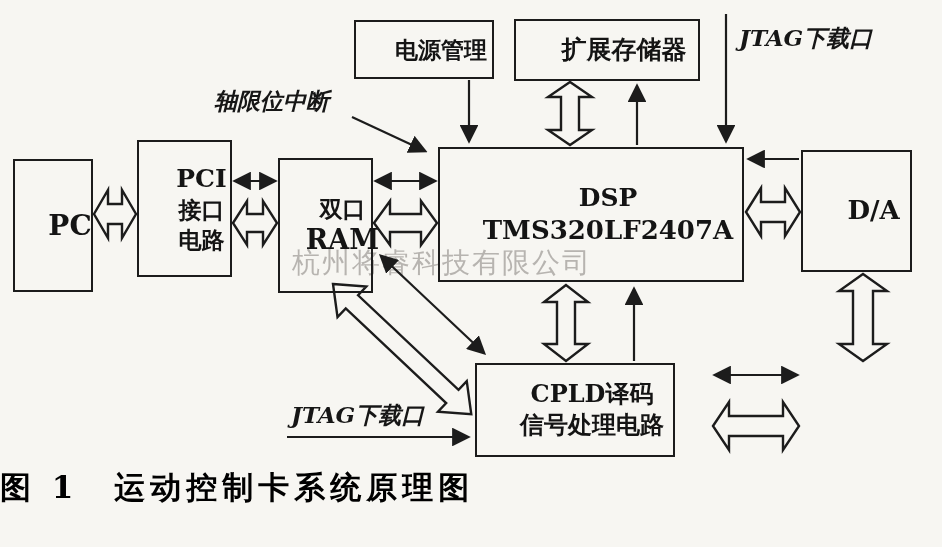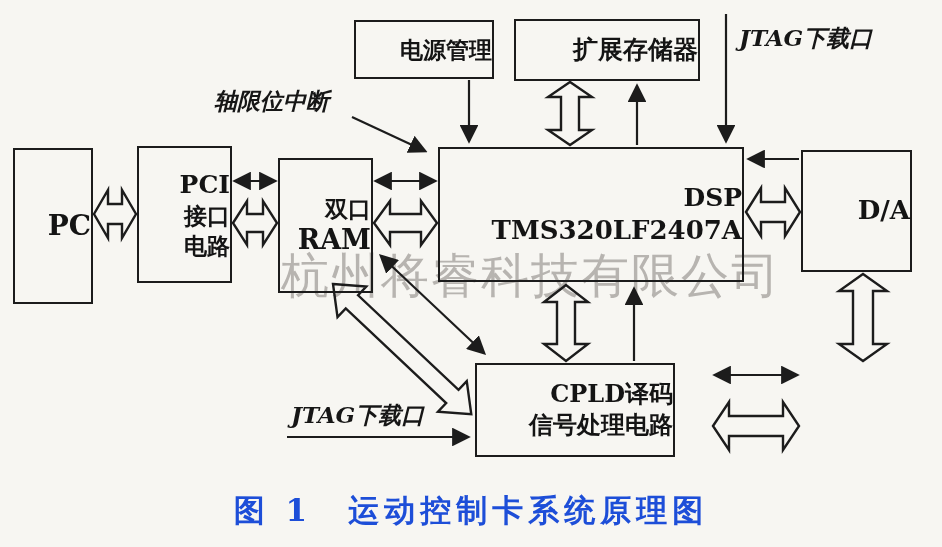--- a/index.html
+++ b/index.html
@@ -10,21 +10,21 @@
   #stage{
     position:relative;
     width:942px;height:547px;
     background:#f7f6f2;
     overflow:hidden;
   }
   .box{
     position:absolute;
     border:2.4px solid #1c1c1c;
     display:flex;flex-direction:column;
-    align-items:flex-end;justify-content:center;
+    align-items:center;justify-content:center;
     z-index:2;
     box-sizing:border-box;
     background:transparent;
     padding-left:34px;
   }
   .lbl{
     color:#141414;
     font-weight:700;
     text-align:center;
     line-height:1.28;
@@ -33,59 +33,58 @@
   .ann{
     position:absolute;
     color:#161616;
     font-weight:700;
     z-index:2;
     white-space:nowrap;
     font-style:italic;
   }
   #watermark{
     position:absolute;
-    left:281px;top:244px;
-    font-size:48px;
+    left:292px;top:244px;
+    font-size:28px;
     letter-spacing:2px;
     color:#b7b4b0;
     font-weight:400;
     z-index:1;
     white-space:nowrap;
     font-family:"DejaVu Sans","Liberation Sans",sans-serif;
   }
   #caption{
     position:absolute;
-    left:0;top:490px;width:942px;
-    text-align:center;
+    left:0;top:467px;width:942px;
     font-size:31px;
     font-weight:700;
     letter-spacing:5px;
-    color:#1d4ed8;
+    color:#000000;
     z-index:2;
   }
   svg#connectors{
     position:absolute;left:0;top:0;
     z-index:3;
     pointer-events:none;
   }
   svg#connectors .thin{stroke:#1c1c1c;stroke-width:2.2;fill:none;}
   svg#connectors .hollow{stroke:#1c1c1c;stroke-width:2.4;fill:none;stroke-linejoin:miter;}
 </style>
 </head>
 <body>
 
 <div id="stage">
 
   <div id="watermark">杭州将睿科技有限公司</div>
 
-  <div class="box" style="left:13px;top:148px;width:80px;height:156px">
+  <div class="box" style="left:13px;top:159px;width:80px;height:133px">
     <div class="lbl" style="font-size:28px">PC</div>
   </div>
 
-  <div class="box" style="left:137px;top:146px;width:95px;height:137px">
+  <div class="box" style="left:137px;top:140px;width:95px;height:137px">
     <div class="lbl" style="font-size:25px">PCI</div>
     <div class="lbl" style="font-size:23px">接口</div>
     <div class="lbl" style="font-size:23px">电路</div>
   </div>
 
   <div class="box" style="left:278px;top:158px;width:95px;height:135px">
     <div class="lbl" style="font-size:23px">双口</div>
     <div class="lbl" style="font-size:27px">RAM</div>
   </div>
 

